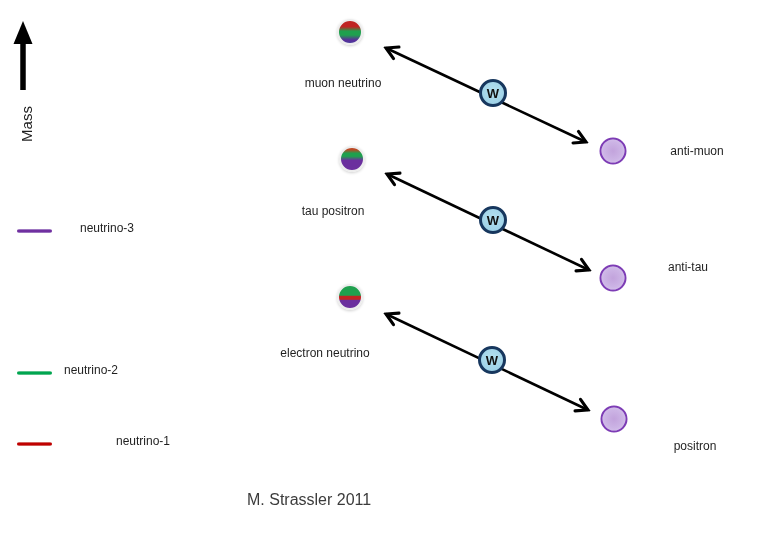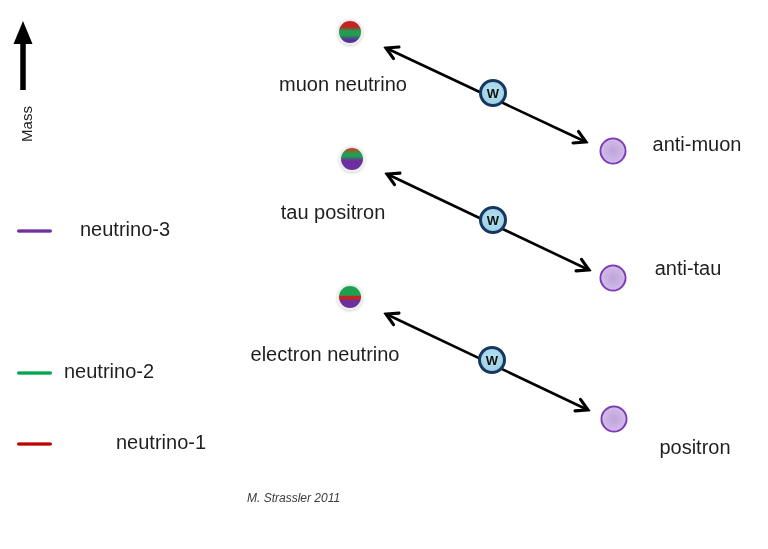--- a/index.html
+++ b/index.html
@@ -7,21 +7,21 @@
     position:relative;
     width:768px;height:549px;
     background:#fff;
     font-family:"Liberation Sans", sans-serif;
     color:#222;
     overflow:hidden;
   }
   .abs{position:absolute;}
   .center{transform:translate(-50%,-50%);}
   .label{
-    font-size:20px;
+    font-size:12px;
     color:#1f1f1f;
     white-space:nowrap;
     line-height:1.15;
   }
   
   .circle{border-radius:50%;box-sizing:border-box;z-index:2;}
   .nu{
     width:26px;height:26px;
     border:2px solid #ededed;
     box-shadow:0 1px 3px rgba(0,0,0,0.18);
@@ -63,21 +63,21 @@
   .swatch-green{background:linear-gradient(180deg,#8fd4ab 0%,#00a550 35%,#00a550 70%,#8fd4ab 100%);}
   .swatch-red{background:linear-gradient(180deg,#dd9b95 0%,#c00000 35%,#c00000 70%,#dd9b95 100%);}
   
   #arrow-layer{position:absolute;left:0;top:0;z-index:1;pointer-events:none;}
   .mass-label{
     font-size:15px;color:#1f1f1f;
     transform:translate(-50%,-50%) rotate(-90deg);
     white-space:nowrap;
   }
   .credit{
-    font-size:12px;color:#3b3b3b;white-space:nowrap;font-style:italic;
+    font-size:16px;color:#3b3b3b;white-space:nowrap;
   }
   .anti-label{}
 </style>
 </head>
 <body>
 
 <div id="canvas">
 
   <svg id="arrow-layer" width="768" height="549" viewBox="0 0 768 549">
     <defs>
@@ -106,21 +106,21 @@
 
   <div class="abs swatch swatch-red" style="left:17px;top:442px;"></div>
   <div class="abs label" style="left:80px;top:442px;transform:translateY(-50%);margin-left:36px;">neutrino-1</div>
 
   <div class="abs circle nu nu-muon center" style="left:350px;top:32px;"></div>
   <div class="abs label center" style="left:343px;top:84px;">muon neutrino</div>
   <div class="abs circle wboson center" style="left:493px;top:93px;">
     <span>W</span>
   </div>
   <div class="abs circle anti center" style="left:613px;top:151px;"></div>
-  <div class="abs label center" style="left:697px;top:144px;">anti-muon</div>
+  <div class="abs label center" style="left:697px;top:152px;">anti-muon</div>
 
   <div class="abs circle nu nu-tau center" style="left:352px;top:159px;"></div>
   <div class="abs label center" style="left:333px;top:212px;">tau positron</div>
   <div class="abs circle wboson center" style="left:493px;top:220px;">
     <span>W</span>
   </div>
   <div class="abs circle anti center" style="left:613px;top:278px;"></div>
   <div class="abs label center" style="left:688px;top:268px;">anti-tau</div>
 
   <div class="abs circle nu nu-electron center" style="left:350px;top:297px;"></div>

